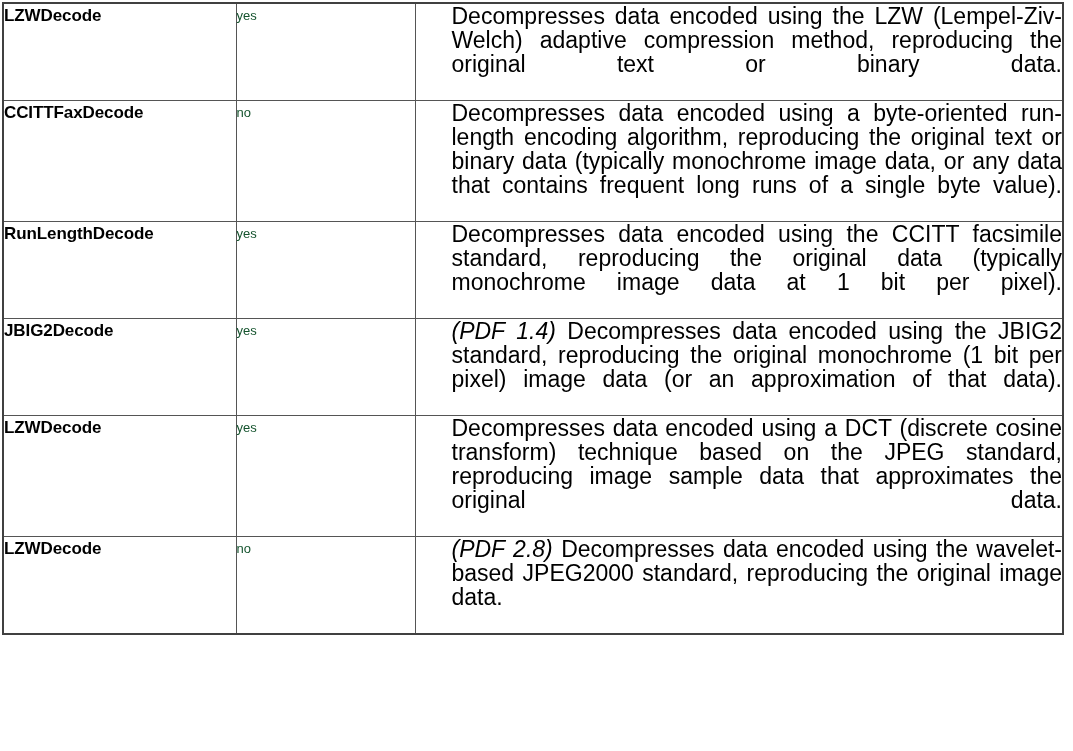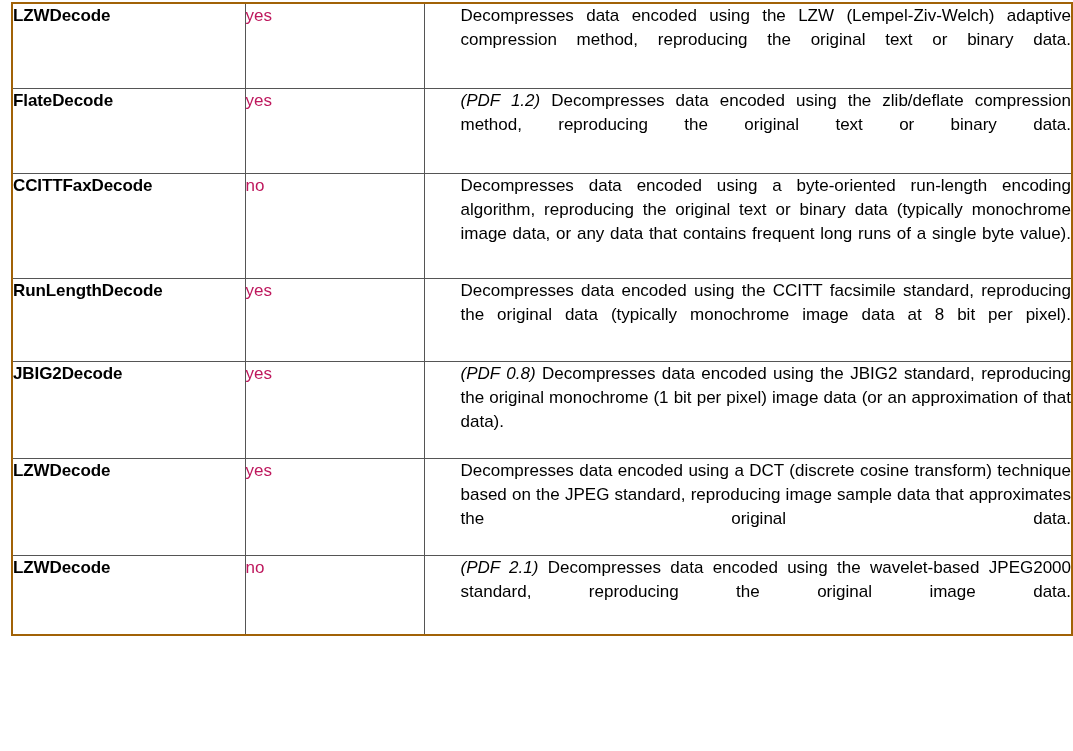--- a/index.html
+++ b/index.html
@@ -15,26 +15,26 @@
   }
   .page {
     position: relative;
     width: 1073px;
     height: 751px;
     background: #ffffff;
     overflow: hidden;
   }
   table.filter-table {
     position: absolute;
-    left: 11px;
+    left: 2px;
     top: 2px;
     width: 1060px;
     border-collapse: collapse;
     table-layout: fixed;
-    border: 2px solid #a16207;
+    border: 2px solid #404040;
   }
   table.filter-table td {
     border: 1.5px solid #555555;
     vertical-align: top;
     padding: 0;
     background: #ffffff;
   }
   col.c-name  { width: 233px; }
   col.c-lossy { width: 179px; }
   col.c-desc  { width: 648px; }
@@ -51,27 +51,27 @@
 
   .name-text {
     font-size: 17px;
     font-weight: bold;
     color: #000000;
     line-height: 24px;
     letter-spacing: -0.1px;
     white-space: nowrap;
   }
   .lossy-text {
-    font-size: 17px;
+    font-size: 13px;
     font-weight: normal;
-    color: #be185d;
+    color: #14532d;
     line-height: 24px;
   }
   .desc-text {
-    font-size: 17px;
+    font-size: 23px;
     font-weight: normal;
     color: #000000;
     line-height: 24px;
     text-align: justify;
     text-justify: inter-word;
     hyphens: none;
     padding-left: 36px;
   }
   .desc-text .ver {
     font-style: italic;
@@ -107,31 +107,20 @@
           <div class="name-text">LZWDecode</div>
         </td>
         <td class="cell-lossy">
           <div class="lossy-text">yes</div>
         </td>
         <td class="cell-desc">
           <div class="desc-text"><span class="ver"></span><span>Decompresses data encoded using the LZW (Lempel-Ziv-Welch) adaptive compression method, reproducing the original text or binary data.</span></div>
         </td>
       </tr>
 
-      <tr class="row-2">
-        <td class="cell-name">
-          <div class="name-text">FlateDecode</div>
-        </td>
-        <td class="cell-lossy">
-          <div class="lossy-text">yes</div>
-        </td>
-        <td class="cell-desc">
-          <div class="desc-text"><span class="ver">(PDF 1.2) </span><span>Decompresses data encoded using the zlib/deflate compression method, reproducing the original text or binary data.</span></div>
-        </td>
-      </tr>
 
       <tr class="row-3">
         <td class="cell-name">
           <div class="name-text">CCITTFaxDecode</div>
         </td>
         <td class="cell-lossy">
           <div class="lossy-text">no</div>
         </td>
         <td class="cell-desc">
           <div class="desc-text"><span class="ver"></span><span>Decompresses data encoded using a byte-oriented run-length encoding algorithm, reproducing the original text or binary data (typically monochrome image data, or any data that contains frequent long runs of a single byte value).</span></div>
@@ -139,33 +128,33 @@
       </tr>
 
       <tr class="row-4">
         <td class="cell-name">
           <div class="name-text">RunLengthDecode</div>
         </td>
         <td class="cell-lossy">
           <div class="lossy-text">yes</div>
         </td>
         <td class="cell-desc">
-          <div class="desc-text"><span class="ver"></span><span>Decompresses data encoded using the CCITT facsimile standard, reproducing the original data (typically monochrome image data at 8 bit per pixel).</span></div>
+          <div class="desc-text"><span class="ver"></span><span>Decompresses data encoded using the CCITT facsimile standard, reproducing the original data (typically monochrome image data at 1 bit per pixel).</span></div>
         </td>
       </tr>
 
       <tr class="row-5">
         <td class="cell-name">
           <div class="name-text">JBIG2Decode</div>
         </td>
         <td class="cell-lossy">
           <div class="lossy-text">yes</div>
         </td>
         <td class="cell-desc">
-          <div class="desc-text"><span class="ver">(PDF 0.8) </span><span>Decompresses data encoded using the JBIG2 standard, reproducing the original monochrome (1 bit per pixel) image data (or an approximation of that data).</span></div>
+          <div class="desc-text"><span class="ver">(PDF 1.4) </span><span>Decompresses data encoded using the JBIG2 standard, reproducing the original monochrome (1 bit per pixel) image data (or an approximation of that data).</span></div>
         </td>
       </tr>
 
       <tr class="row-6">
         <td class="cell-name">
           <div class="name-text">LZWDecode</div>
         </td>
         <td class="cell-lossy">
           <div class="lossy-text">yes</div>
         </td>
@@ -175,19 +164,19 @@
       </tr>
 
       <tr class="row-7">
         <td class="cell-name">
           <div class="name-text">LZWDecode</div>
         </td>
         <td class="cell-lossy">
           <div class="lossy-text">no</div>
         </td>
         <td class="cell-desc">
-          <div class="desc-text"><span class="ver">(PDF 2.1) </span><span>Decompresses data encoded using the wavelet-based JPEG2000 standard, reproducing the original image data.</span></div>
+          <div class="desc-text"><span class="ver">(PDF 2.8) </span><span>Decompresses data encoded using the wavelet-based JPEG2000 standard, reproducing the original image data.</span></div>
         </td>
       </tr>
 
     </tbody>
   </table>
 </div>
 
 </body></html>

